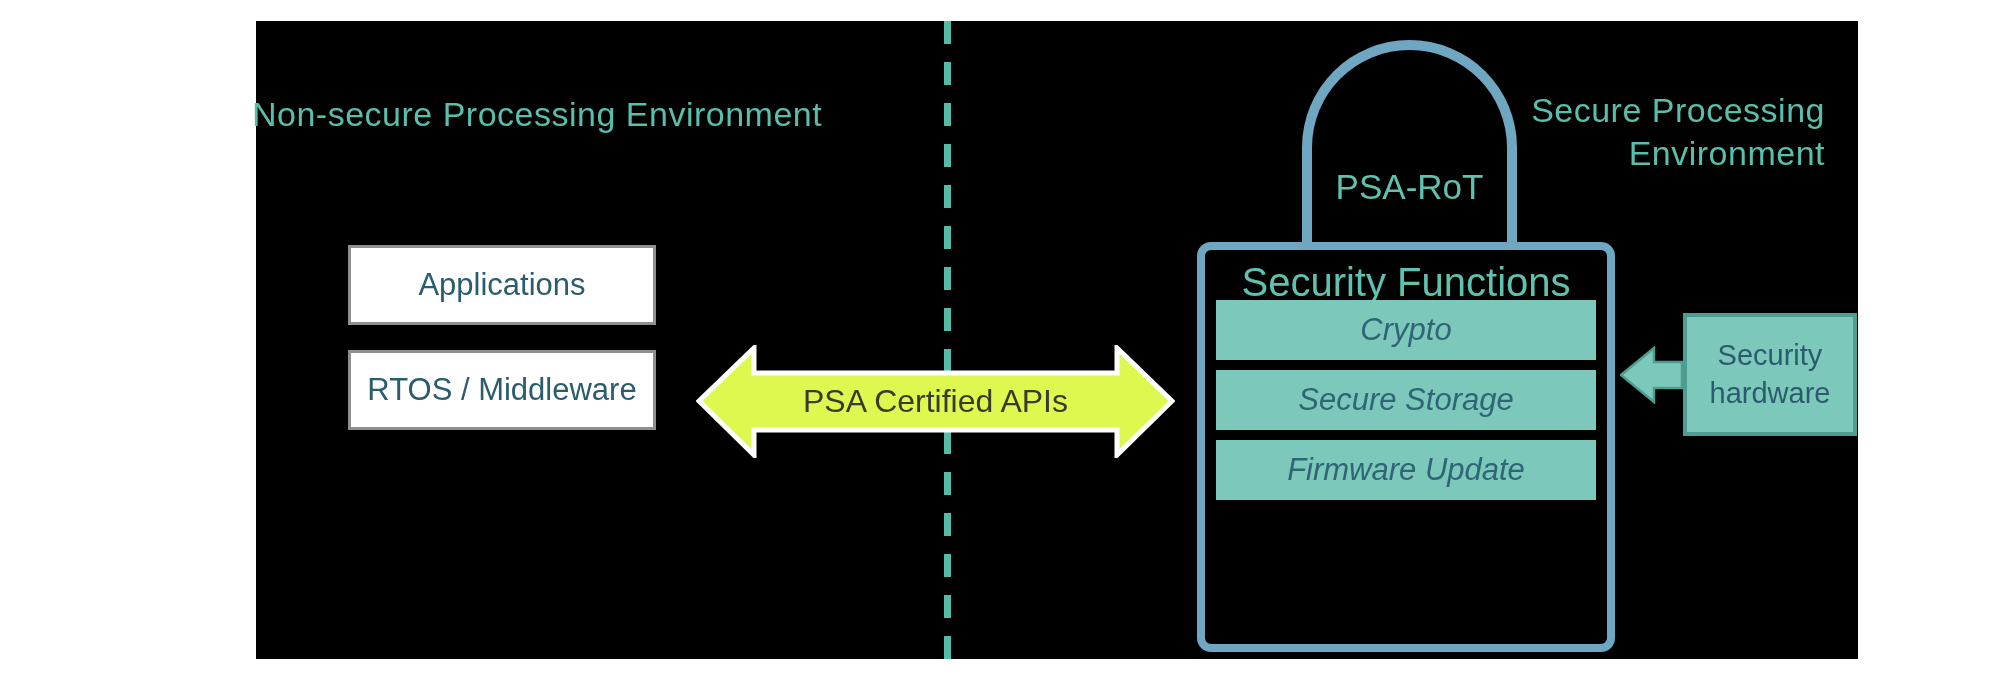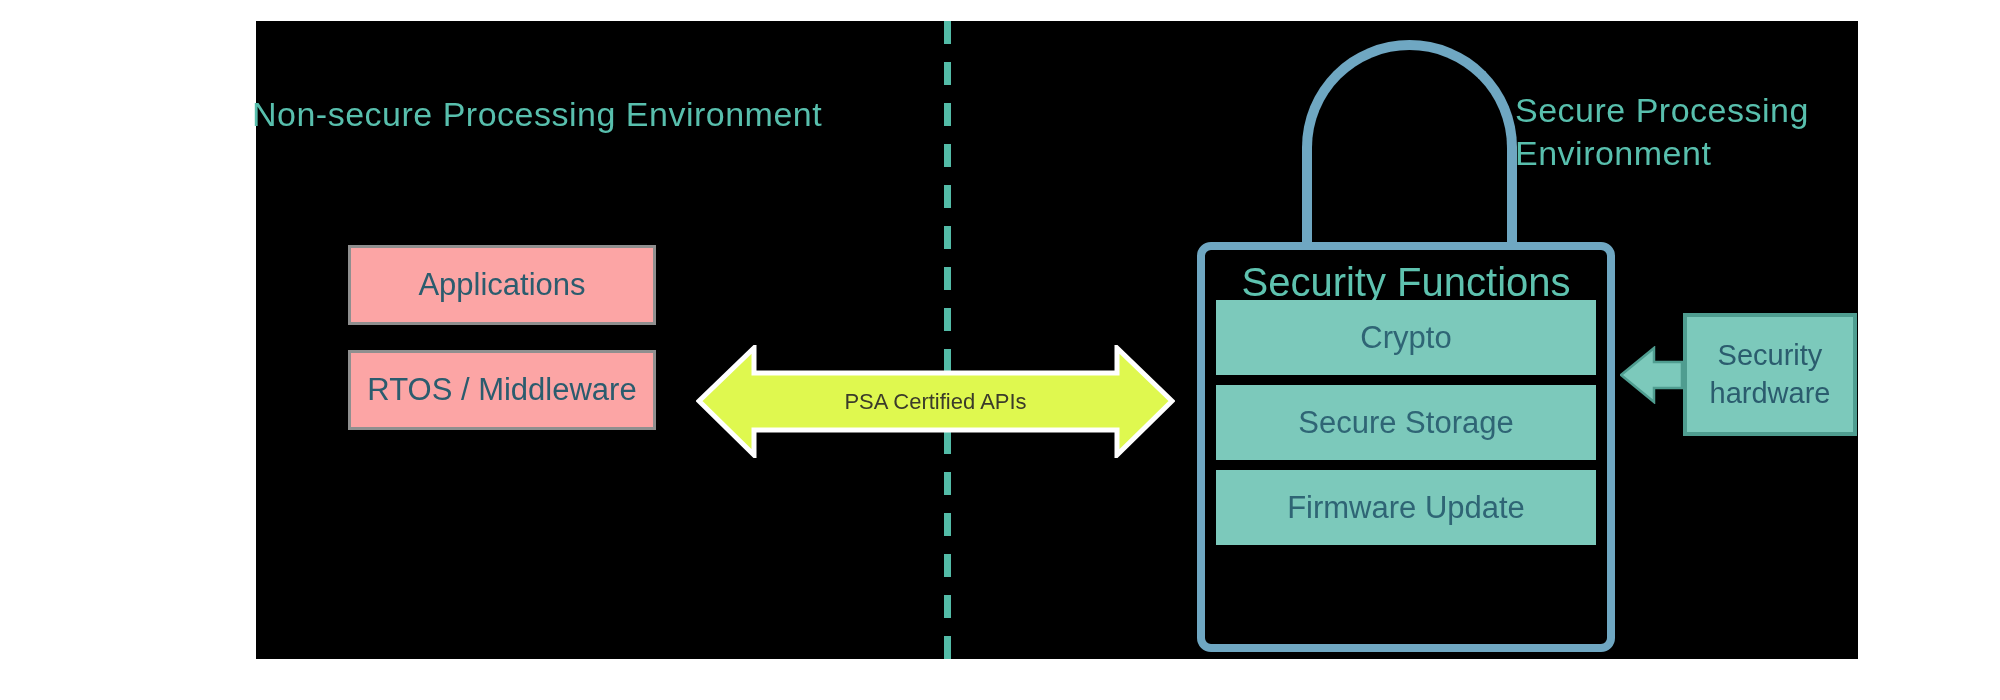--- a/index.html
+++ b/index.html
@@ -11,36 +11,36 @@
   .stage{
     position:absolute;left:211px;top:21px;width:1602px;height:638px;
     background:#000000;
     margin-left:45px;
   }
   .env-title{
     position:absolute;color:#58BFAD;font-size:34px;line-height:1.25;
     letter-spacing:0.5px;
   }
   .env-title.left{left:-4px;top:72px;white-space:nowrap;}
-  .env-title.right{right:33px;top:68px;width:310px;text-align:left;}
+  .env-title.right{right:33px;top:68px;width:310px;text-align:right;}
   .gray-box{
     position:absolute;left:92px;width:308px;height:80px;box-sizing:border-box;
-    background:#fca5a5;border:3px solid #8F8F8F;
+    background:#ffffff;border:3px solid #8F8F8F;
     display:flex;align-items:center;justify-content:center;
     color:#2B5C6E;font-size:31px;
   }
   .divider{
     position:absolute;left:688px;top:0;width:7px;height:638px;
     background:repeating-linear-gradient(180deg,#53BBA7 0px,#53BBA7 23px,transparent 23px,transparent 41px);
   }
   .api-arrow{position:absolute;left:440px;top:324px;width:479px;height:113px;}
   .api-arrow svg{position:absolute;left:0;top:0;}
   .api-arrow .label{
     position:absolute;inset:0;display:flex;align-items:center;justify-content:center;
-    color:#3B3B2A;font-size:22px;
+    color:#3B3B2A;font-size:32px;
   }
   .shackle{
     position:absolute;left:1046px;top:19px;width:215px;height:202px;box-sizing:border-box;
     border:10px solid #6FA7C2;border-bottom:none;
     border-radius:110px 110px 0 0;
   }
   .psarot{
     position:absolute;left:1046px;top:146px;width:215px;text-align:center;
     color:#5EC2AF;font-size:35px;
   }
@@ -50,23 +50,23 @@
   }
   .sf-title{
     position:absolute;top:10px;left:0;right:0;text-align:center;
     color:#5EC2AF;font-size:40px;
   }
   .lock-items{
     position:absolute;top:50px;left:11px;right:11px;
     display:flex;flex-direction:column;gap:10px;
   }
   .teal-box{
-    height:75px;background:#7CC9BB;
+    height:60px;background:#7CC9BB;
     display:flex;align-items:center;justify-content:center;
-    color:#2F6575;font-size:31px;
+    color:#2F6575;font-size:31px;font-style:italic;
   }
   .hw-box{
     position:absolute;left:1427px;top:292px;width:174px;height:123px;box-sizing:border-box;
     background:#7CC9BB;border:4px solid #4F9D90;
     display:flex;align-items:center;justify-content:center;text-align:center;
     color:#2B5C6E;font-size:29px;line-height:1.3;padding:0 6px;
   }
   .hw-arrow{position:absolute;left:1364px;top:325px;width:63px;height:58px;}
 </style>
 </head>
@@ -88,20 +88,21 @@
   <div class="api-arrow">
     <svg width="479" height="113" viewBox="0 0 479 113">
       <polygon points="3,56 58,3 58,28 421,28 421,3 476,56 421,110 421,85 58,85 58,110" fill="#DFF84F" stroke="#FFFFFF" stroke-width="5" stroke-linejoin="miter"></polygon>
     </svg>
     <div class="label">PSA Certified APIs</div>
   </div>
 
   <div class="env-title right">Secure Processing Environment</div>
 
   <div class="shackle"></div>
+  <div class="psarot">PSA-RoT</div>
 
   <div class="lock-body">
     <div class="sf-title">Security Functions</div>
     <div class="lock-items">
       <div class="teal-box">
         <span>Crypto</span>
       </div>
       <div class="teal-box">
         <span>Secure Storage</span>
       </div>

